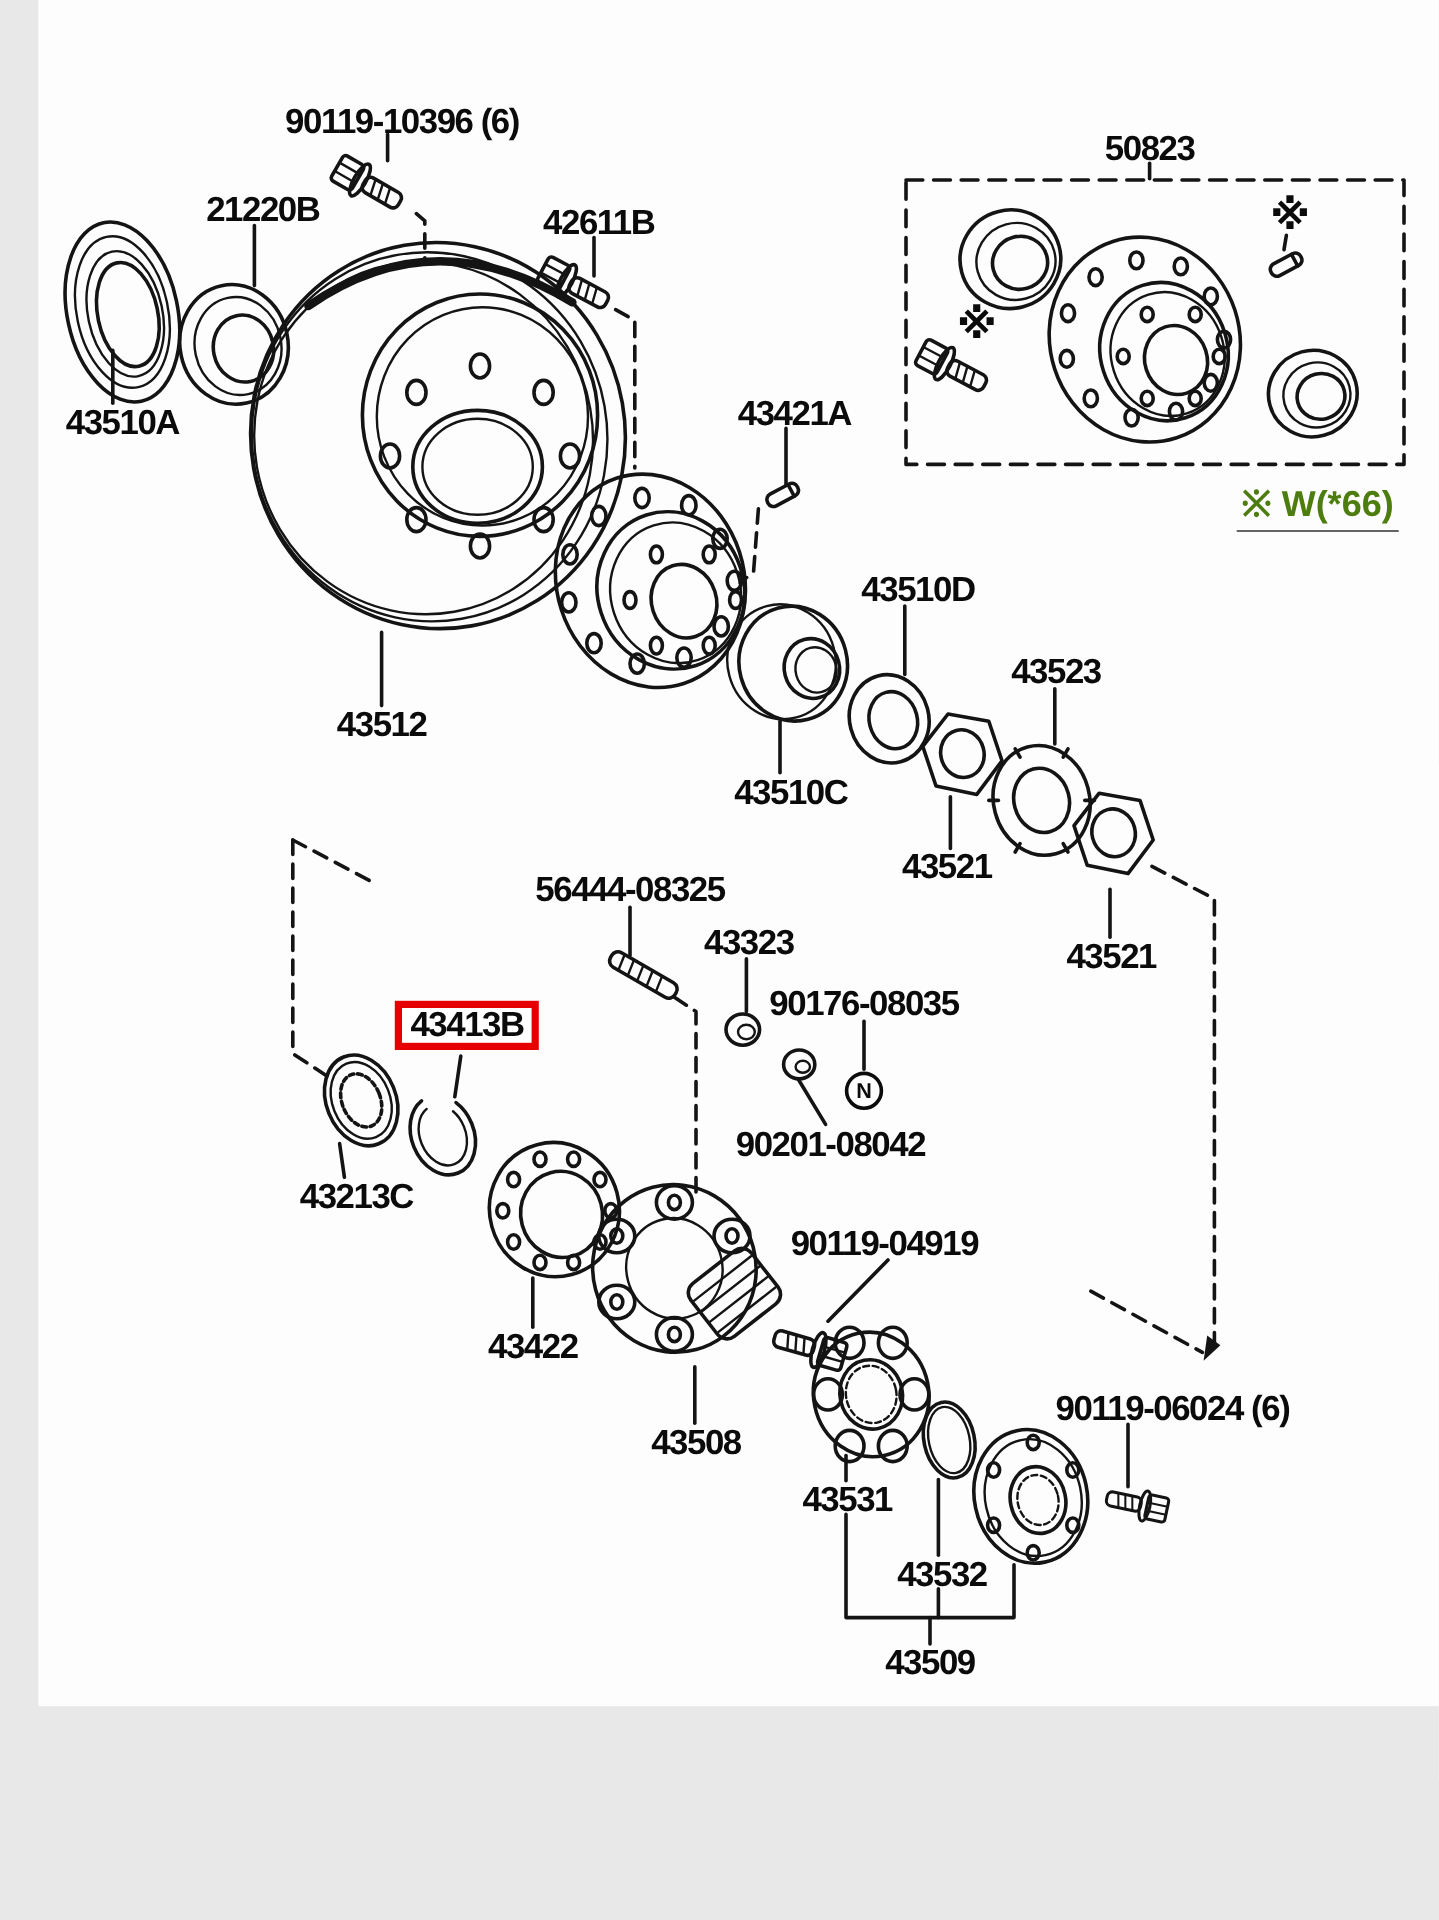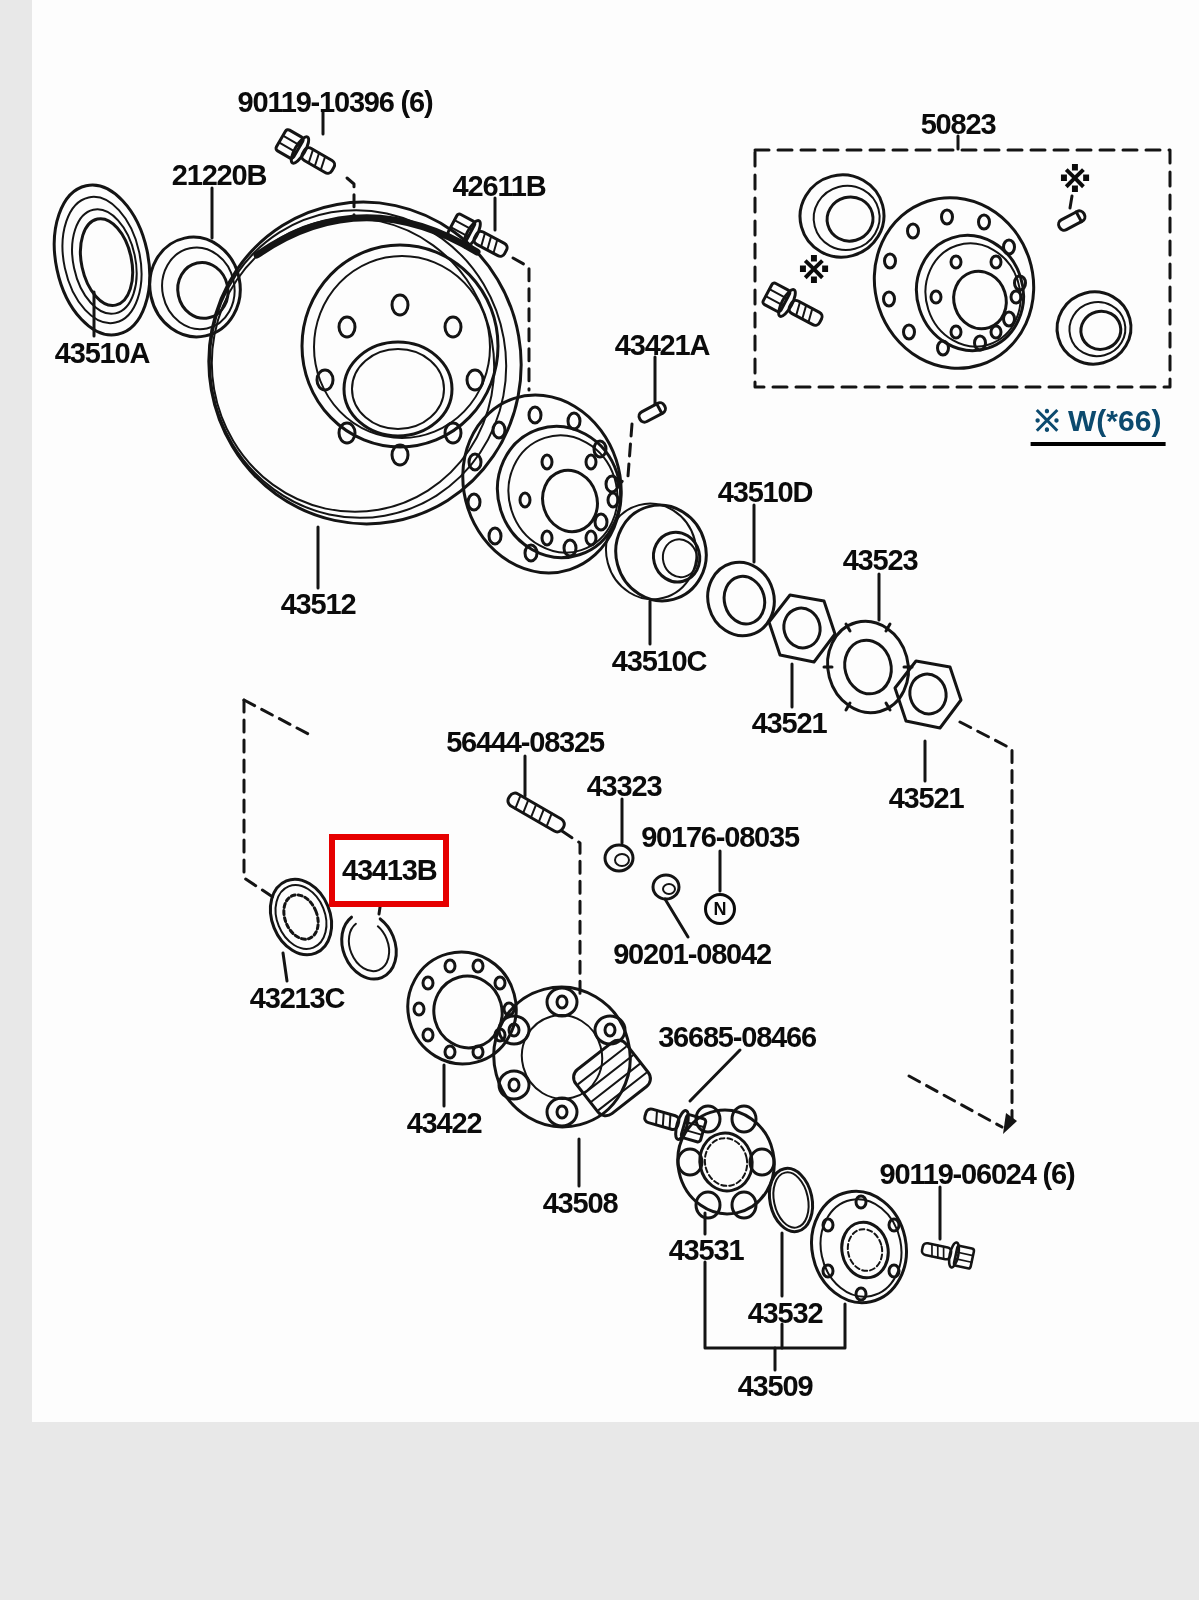--- a/index.html
+++ b/index.html
@@ -7,25 +7,25 @@
          font-family:"Liberation Sans",sans-serif;margin-left:32px;}
   #art{position:absolute;left:0;top:0;}
   .plabel{position:absolute;transform:translateX(-50%);font:700 29px "Liberation Sans",sans-serif;
           letter-spacing:-1.2px;color:#0b0b0b;white-space:nowrap;line-height:1;}
   .kome{position:absolute;transform:translate(-50%,-50%);font:700 34px "DejaVu Sans",sans-serif;
         color:#0b0b0b;line-height:1;}
   .nsym{position:absolute;width:26px;height:26px;border:3px solid #0b0b0b;border-radius:50%;
         display:flex;align-items:center;justify-content:center;
         font:700 18px "Liberation Sans",sans-serif;color:#0b0b0b;}
   .redbox{position:absolute;left:297px;top:834px;border:6px solid #e60000;background:#fff;
-          padding:16px 7px;}
+          padding:0 7px;}
   .redbox .plabel-in{font:700 29px "Liberation Sans",sans-serif;letter-spacing:-1.2px;color:#0b0b0b;
           white-space:nowrap;line-height:1;}
   .note{position:absolute;transform:translateX(-50%);font:700 30px "Liberation Sans",sans-serif;
-        color:#0c4a6e;border-bottom:4px solid #000000;padding:0 4px 6px 4px;white-space:nowrap;line-height:1;}
+        color:#4d7c0f;border-bottom:1px solid #000000;padding:0 4px 6px 4px;white-space:nowrap;line-height:1;}
   .footer{position:absolute;transform:translateX(-50%);font:700 28px "Liberation Sans",sans-serif;
         letter-spacing:0.5px;color:#737373;white-space:nowrap;line-height:1;}
 </style>
 </head>
 <body>
 
 <div id="stage">
 
 <svg id="art" width="1199" height="1600" viewBox="0 0 1199 1600">
   <g stroke="#141414" stroke-width="3" fill="none" stroke-linecap="round" stroke-linejoin="round">
@@ -325,21 +325,21 @@
 <div class="plabel" style="left:733px;top:478px">43510D</div>
 <div class="plabel" style="left:848px;top:546px">43523</div>
 <div class="plabel" style="left:627px;top:647px">43510C</div>
 <div class="plabel" style="left:757px;top:709px">43521</div>
 <div class="plabel" style="left:894px;top:784px">43521</div>
 <div class="plabel" style="left:493px;top:728px">56444-08325</div>
 <div class="plabel" style="left:592px;top:772px">43323</div>
 <div class="plabel" style="left:688px;top:823px">90176-08035</div>
 <div class="plabel" style="left:660px;top:940px">90201-08042</div>
 <div class="plabel" style="left:265px;top:984px">43213C</div>
-<div class="plabel" style="left:705px;top:1023px">36685-08466</div>
+<div class="plabel" style="left:705px;top:1023px">90119-04919</div>
 <div class="plabel" style="left:412px;top:1109px">43422</div>
 <div class="plabel" style="left:548px;top:1189px">43508</div>
 <div class="plabel" style="left:674px;top:1236px">43531</div>
 <div class="plabel" style="left:753px;top:1299px">43532</div>
 <div class="plabel" style="left:945px;top:1160px">90119-06024 (6)</div>
 <div class="plabel" style="left:743px;top:1372px">43509</div>
 
 <div class="redbox">
   <span class="plabel-in">43413B</span>
 </div>

